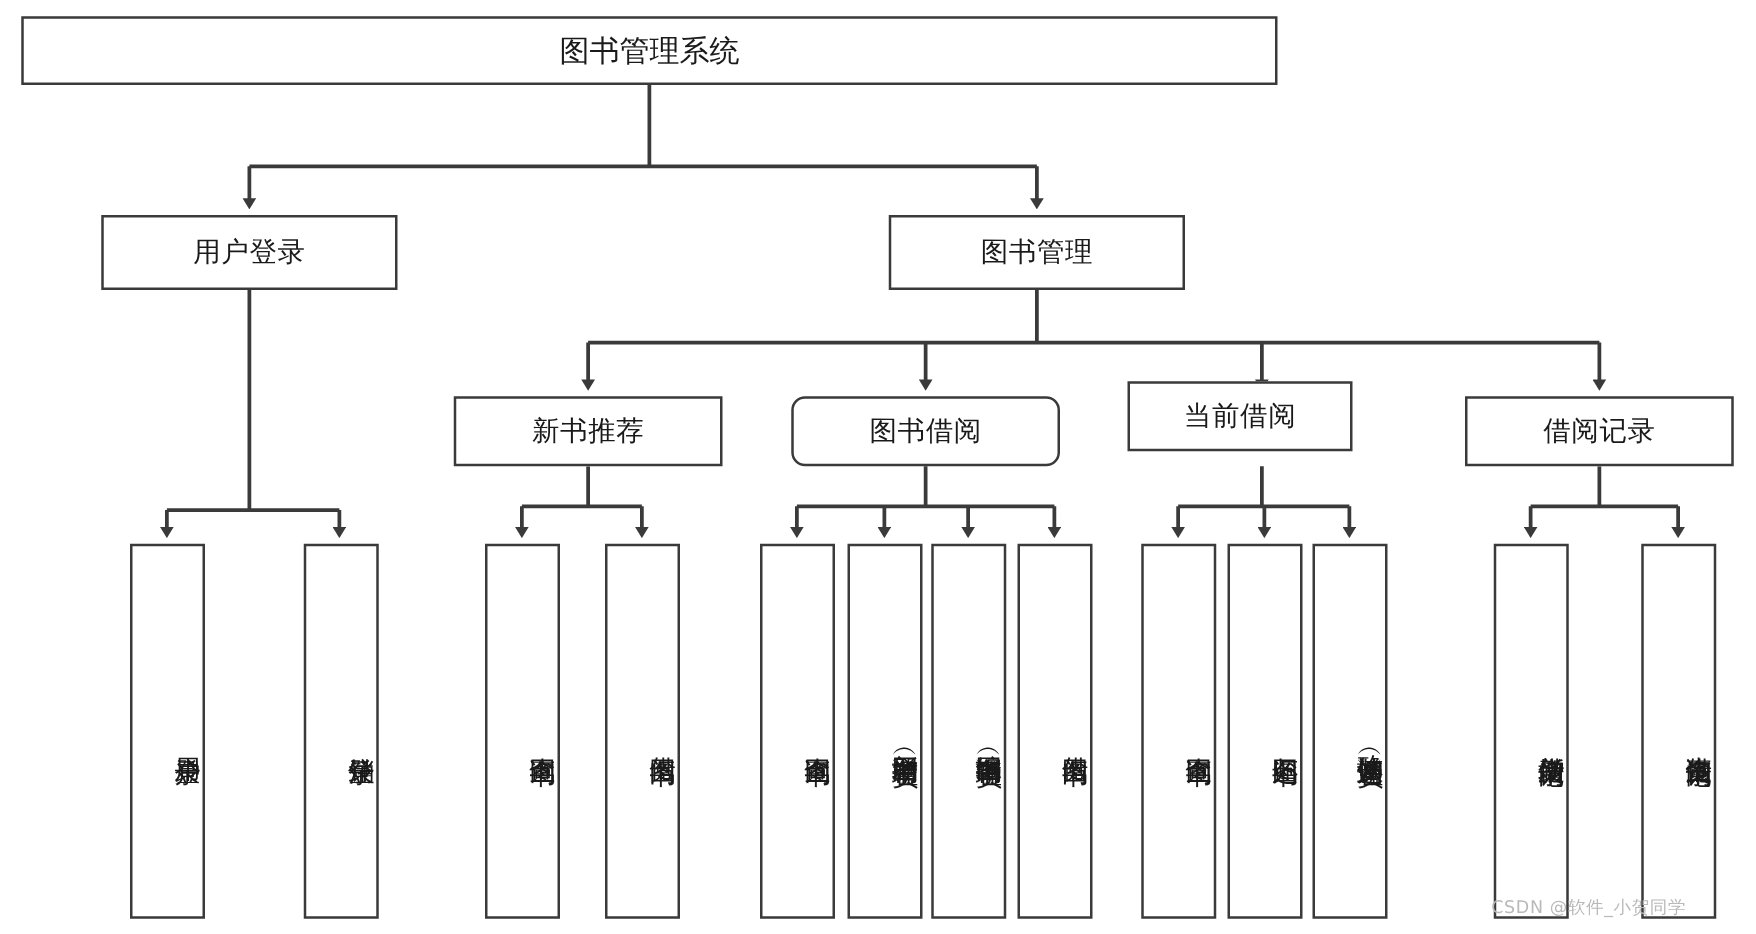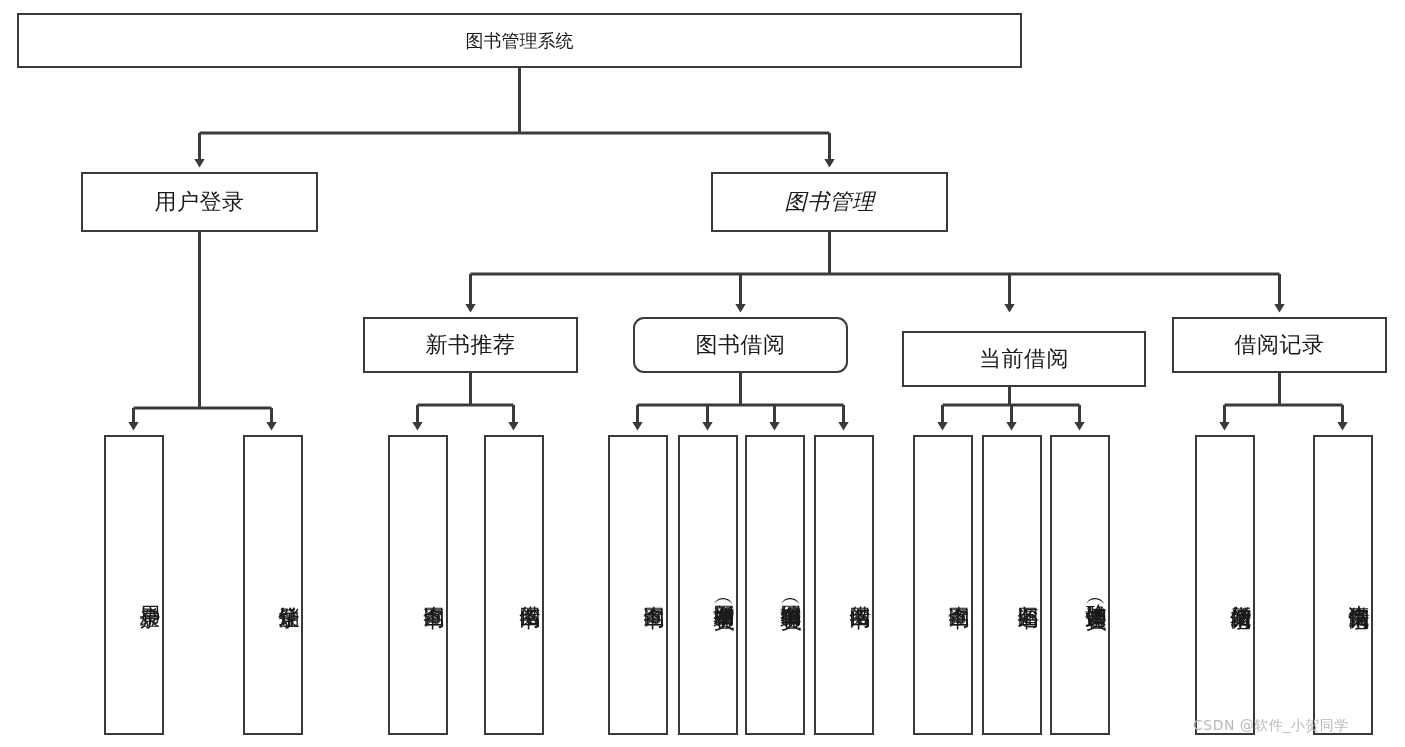--- a/index.html
+++ b/index.html
@@ -30,21 +30,21 @@
     display: flex;
     align-items: center;
     justify-content: center;
     color: #1a1a1a;
   }
   .node-h {
     font-size: 22px;
     letter-spacing: 0.5px;
   }
   .node-root {
-    font-size: 18px;
+    font-size: 24px;
     text-align: center;
   }
   .node-leaf {
     writing-mode: vertical-rl;
     text-orientation: upright;
     font-size: 21px;
     line-height: 1.18;
     padding-top: 12px;
     align-items: flex-start;
     justify-content: center;
@@ -117,31 +117,31 @@
     </g>
   </svg>
 
   <div class="node node-root" style="left:17px; top:13px; width:1005px; height:55px;">
     <span>图书管理系统</span>
   </div>
 
   <div class="node node-h" style="left:81px; top:172px; width:237px; height:60px;">
     <span>用户登录</span>
   </div>
-  <div class="node node-h" style="left:711px; top:172px; width:237px; height:60px;font-style:italic;">
+  <div class="node node-h" style="left:711px; top:172px; width:237px; height:60px;">
     <span>图书管理</span>
   </div>
 
   <div class="node node-h" style="left:363px; top:317px; width:215px; height:56px;">
     <span>新书推荐</span>
   </div>
   <div class="node node-h" style="left:633px; top:317px; width:215px; height:56px;border-radius:11px;">
     <span>图书借阅</span>
   </div>
-  <div class="node node-h" style="left:902px; top:331px; width:244px; height:56px;">
+  <div class="node node-h" style="left:902px; top:305px; width:180px; height:56px;">
     <span>当前借阅</span>
   </div>
   <div class="node node-h" style="left:1172px; top:317px; width:215px; height:56px;">
     <span>借阅记录</span>
   </div>
 
   <div class="node node-leaf" style="left:104px; top:435px; width:60px; height:300px;">用户登录</div>
   <div class="node node-leaf" style="left:243px; top:435px; width:60px; height:300px;">注销登录</div>
 
   <div class="node node-leaf" style="left:388px; top:435px; width:60px; height:300px;">查询图书</div>

